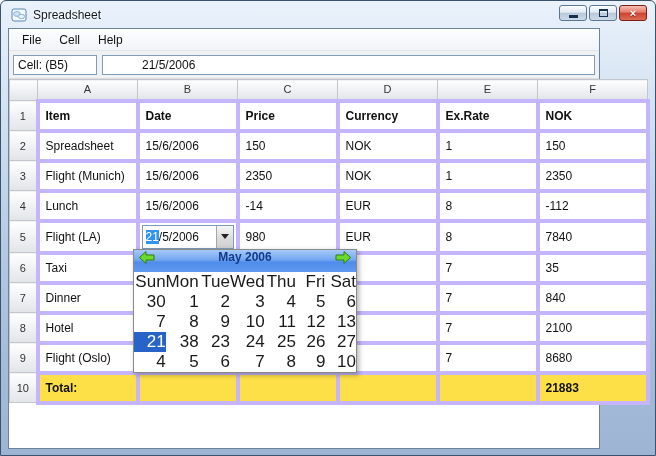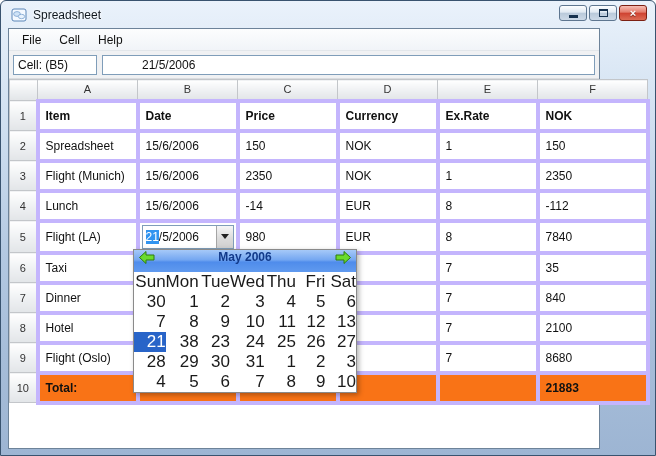--- a/index.html
+++ b/index.html
@@ -52,21 +52,21 @@
   .hd { background: linear-gradient(180deg,#ffffff,#eef0f2 55%, #e2e5e8);
     border: 1px solid #c3c6ca; font-size: 11px; font-weight: normal; color: #333;
     text-align: center; height: 21px; }
   tr.data-row { height: 30px; }
   td.cell { border: 4px solid #c4b5fd; background: #fff; font-size: 12px; color: #111;
     padding: 0 6px; vertical-align: middle; overflow: hidden; white-space: nowrap; }
   td.cell.r { text-align: left; }
   td.cell.bold { font-weight: bold; }
   .pos { color: var(--positive, #0000e0); }
   .neg { color: var(--negative, #e00000); }
-  tr.total td.cell { background: #f97316; margin-top: 34px; }
+  tr.total td.cell { background: #fde047; margin-top: 34px; }
 
   
   td.editor-cell { padding: 0; }
   .date-editor { display: flex; align-items: stretch; height: 24px; margin: 2px;
     border: 1px solid #7f9db9; background: #fff; }
   .date-editor .txt { flex: 1; display: flex; align-items: center; padding-left: 3px;
     font-size: 12px; color: #111; }
   .sel { background: var(--selection_bg, #3194f0); color: #fff; }
   .drop-btn { width: 17px; background: linear-gradient(180deg,#f6f6f6,#dcdcdc 55%, #cfcfcf);
     border-left: 1px solid #a5a5a5; display: flex; align-items: center; justify-content: center; }
@@ -298,29 +298,20 @@
           <tr>
             <td class="day selected">21</td>
             <td class="day">38</td>
             <td class="day">23</td>
             <td class="day">24</td>
             <td class="day">25</td>
             <td class="day">26</td>
             <td class="day wk">27</td>
           </tr>
           <tr>
-            <td class="day wk">28</td>
-            <td class="day">29</td>
-            <td class="day">30</td>
-            <td class="day">31</td>
-            <td class="day other">1</td>
-            <td class="day other">2</td>
-            <td class="day other">3</td>
-          </tr>
-          <tr>
             <td class="day other">4</td>
             <td class="day other">5</td>
             <td class="day other">6</td>
             <td class="day other">7</td>
             <td class="day other">8</td>
             <td class="day other">9</td>
             <td class="day other">10</td>
           </tr>
         </tbody>
       </table>

